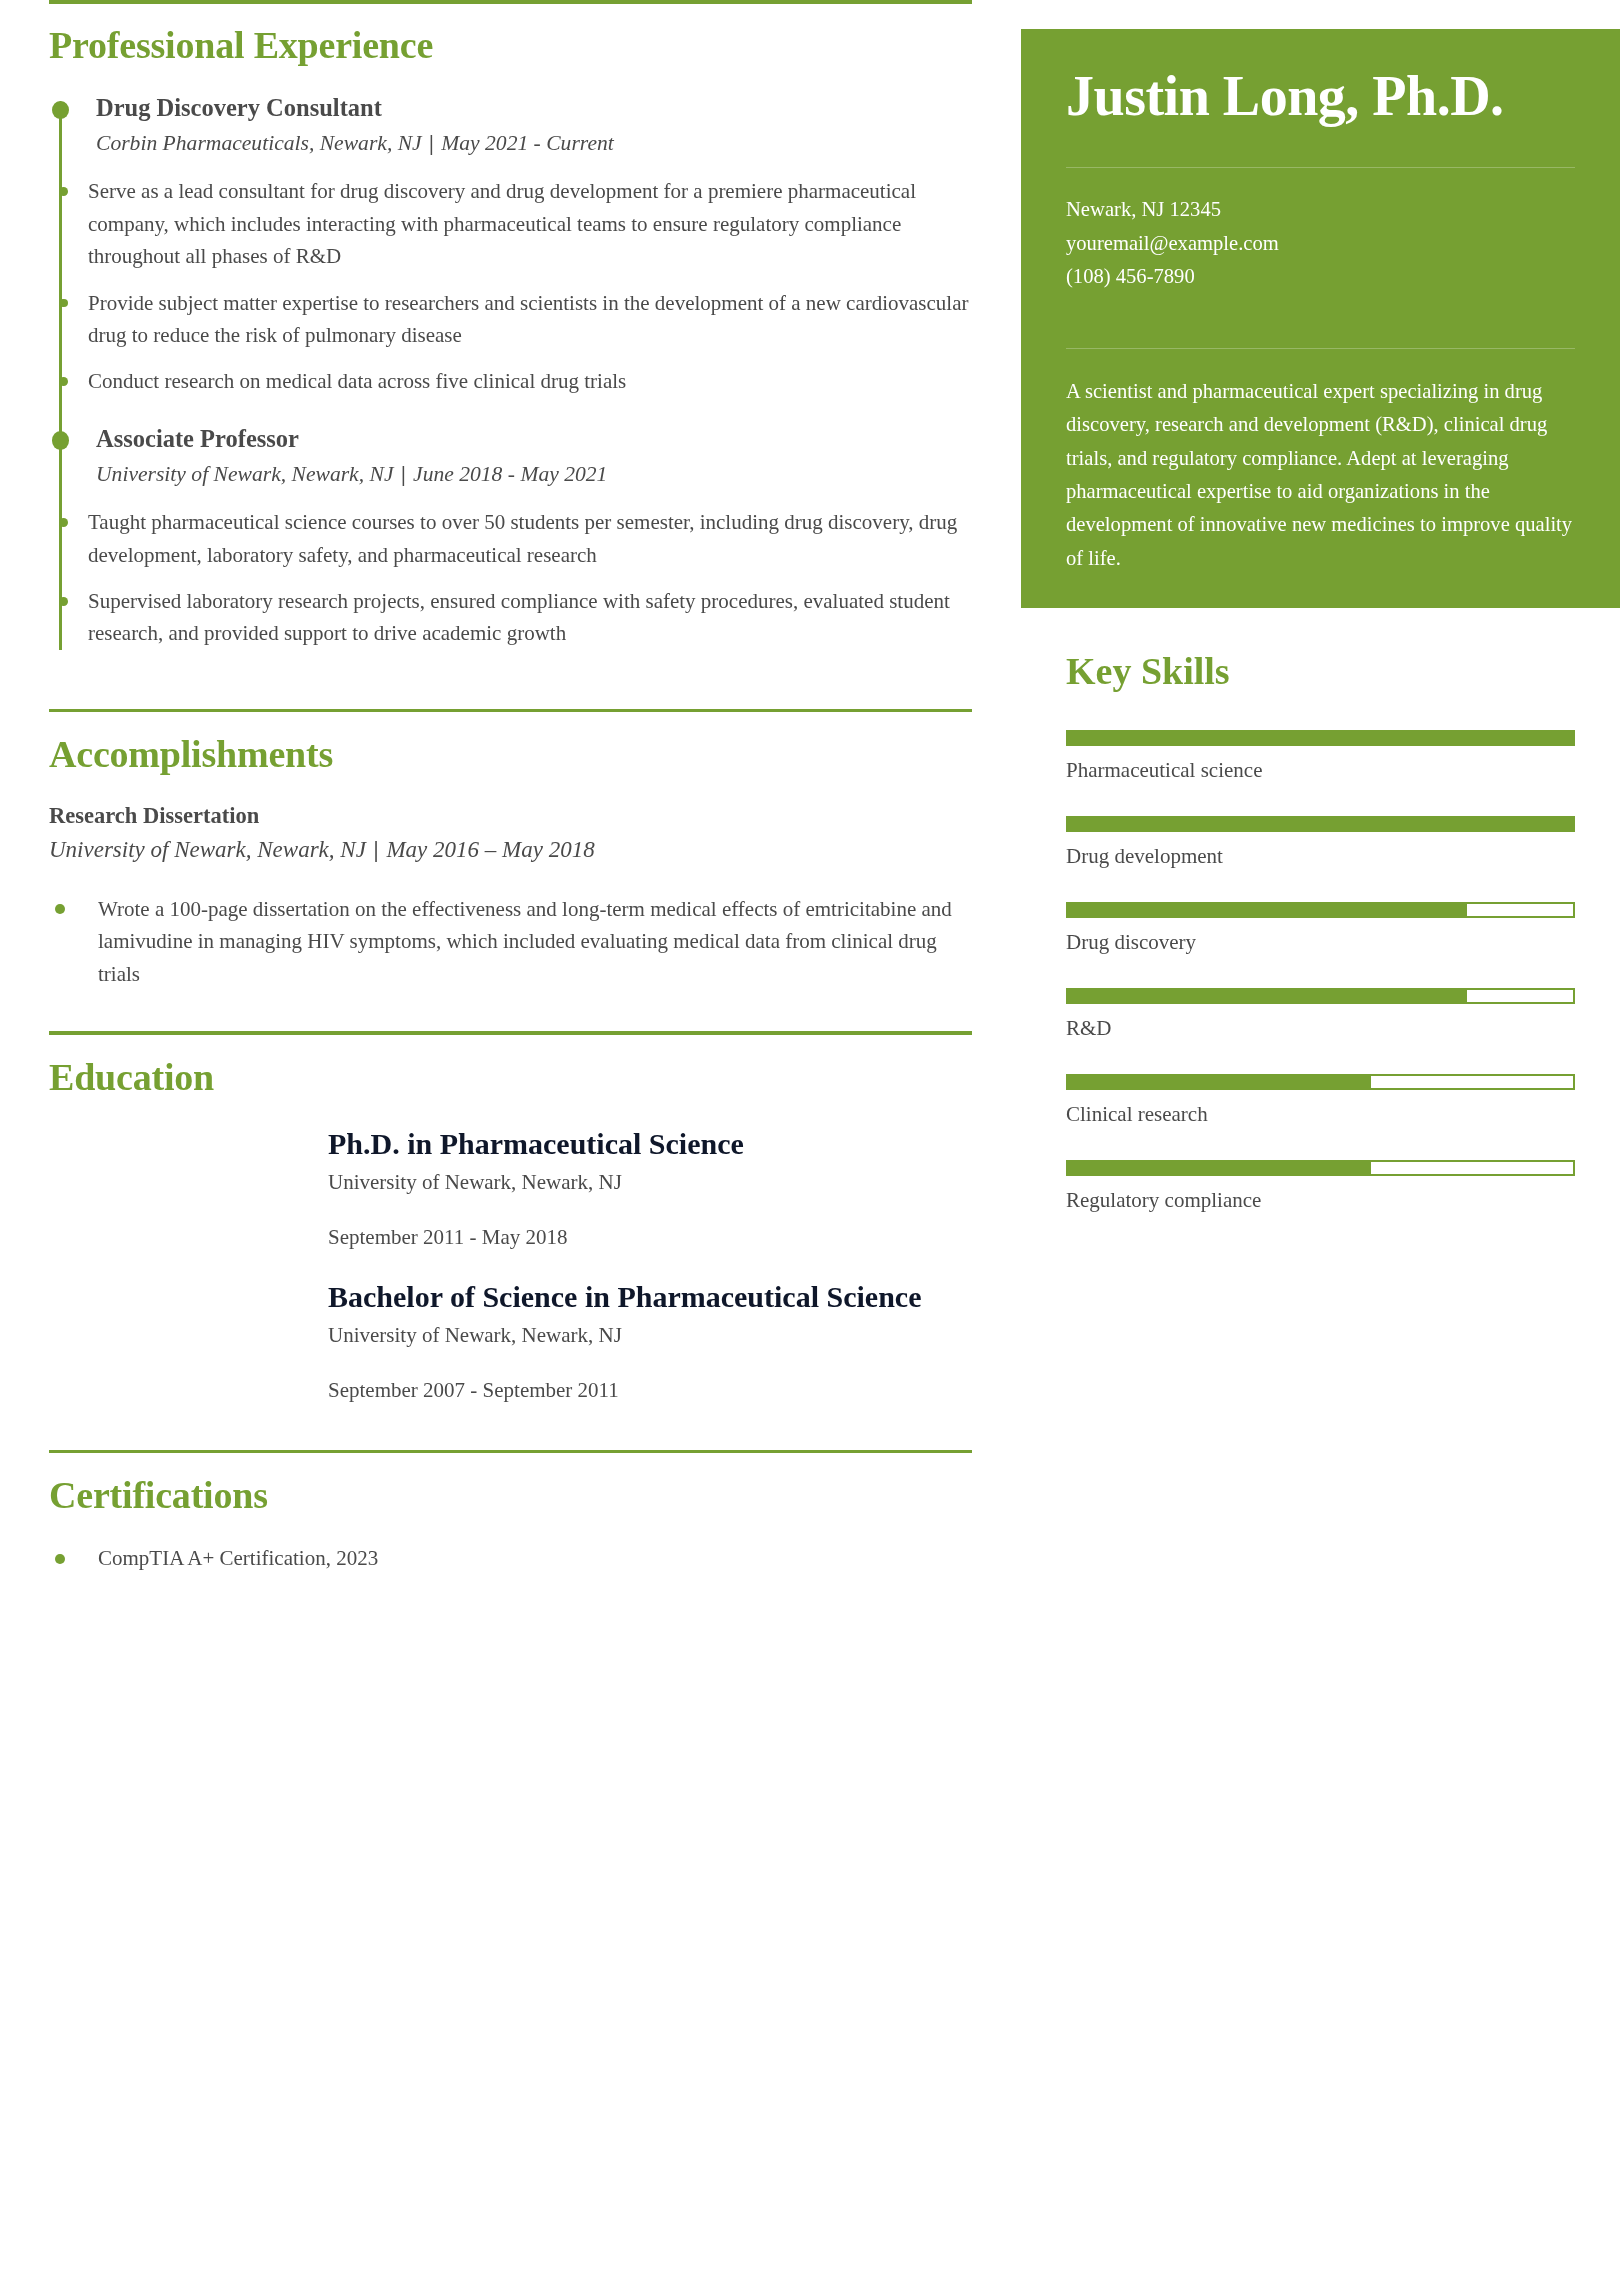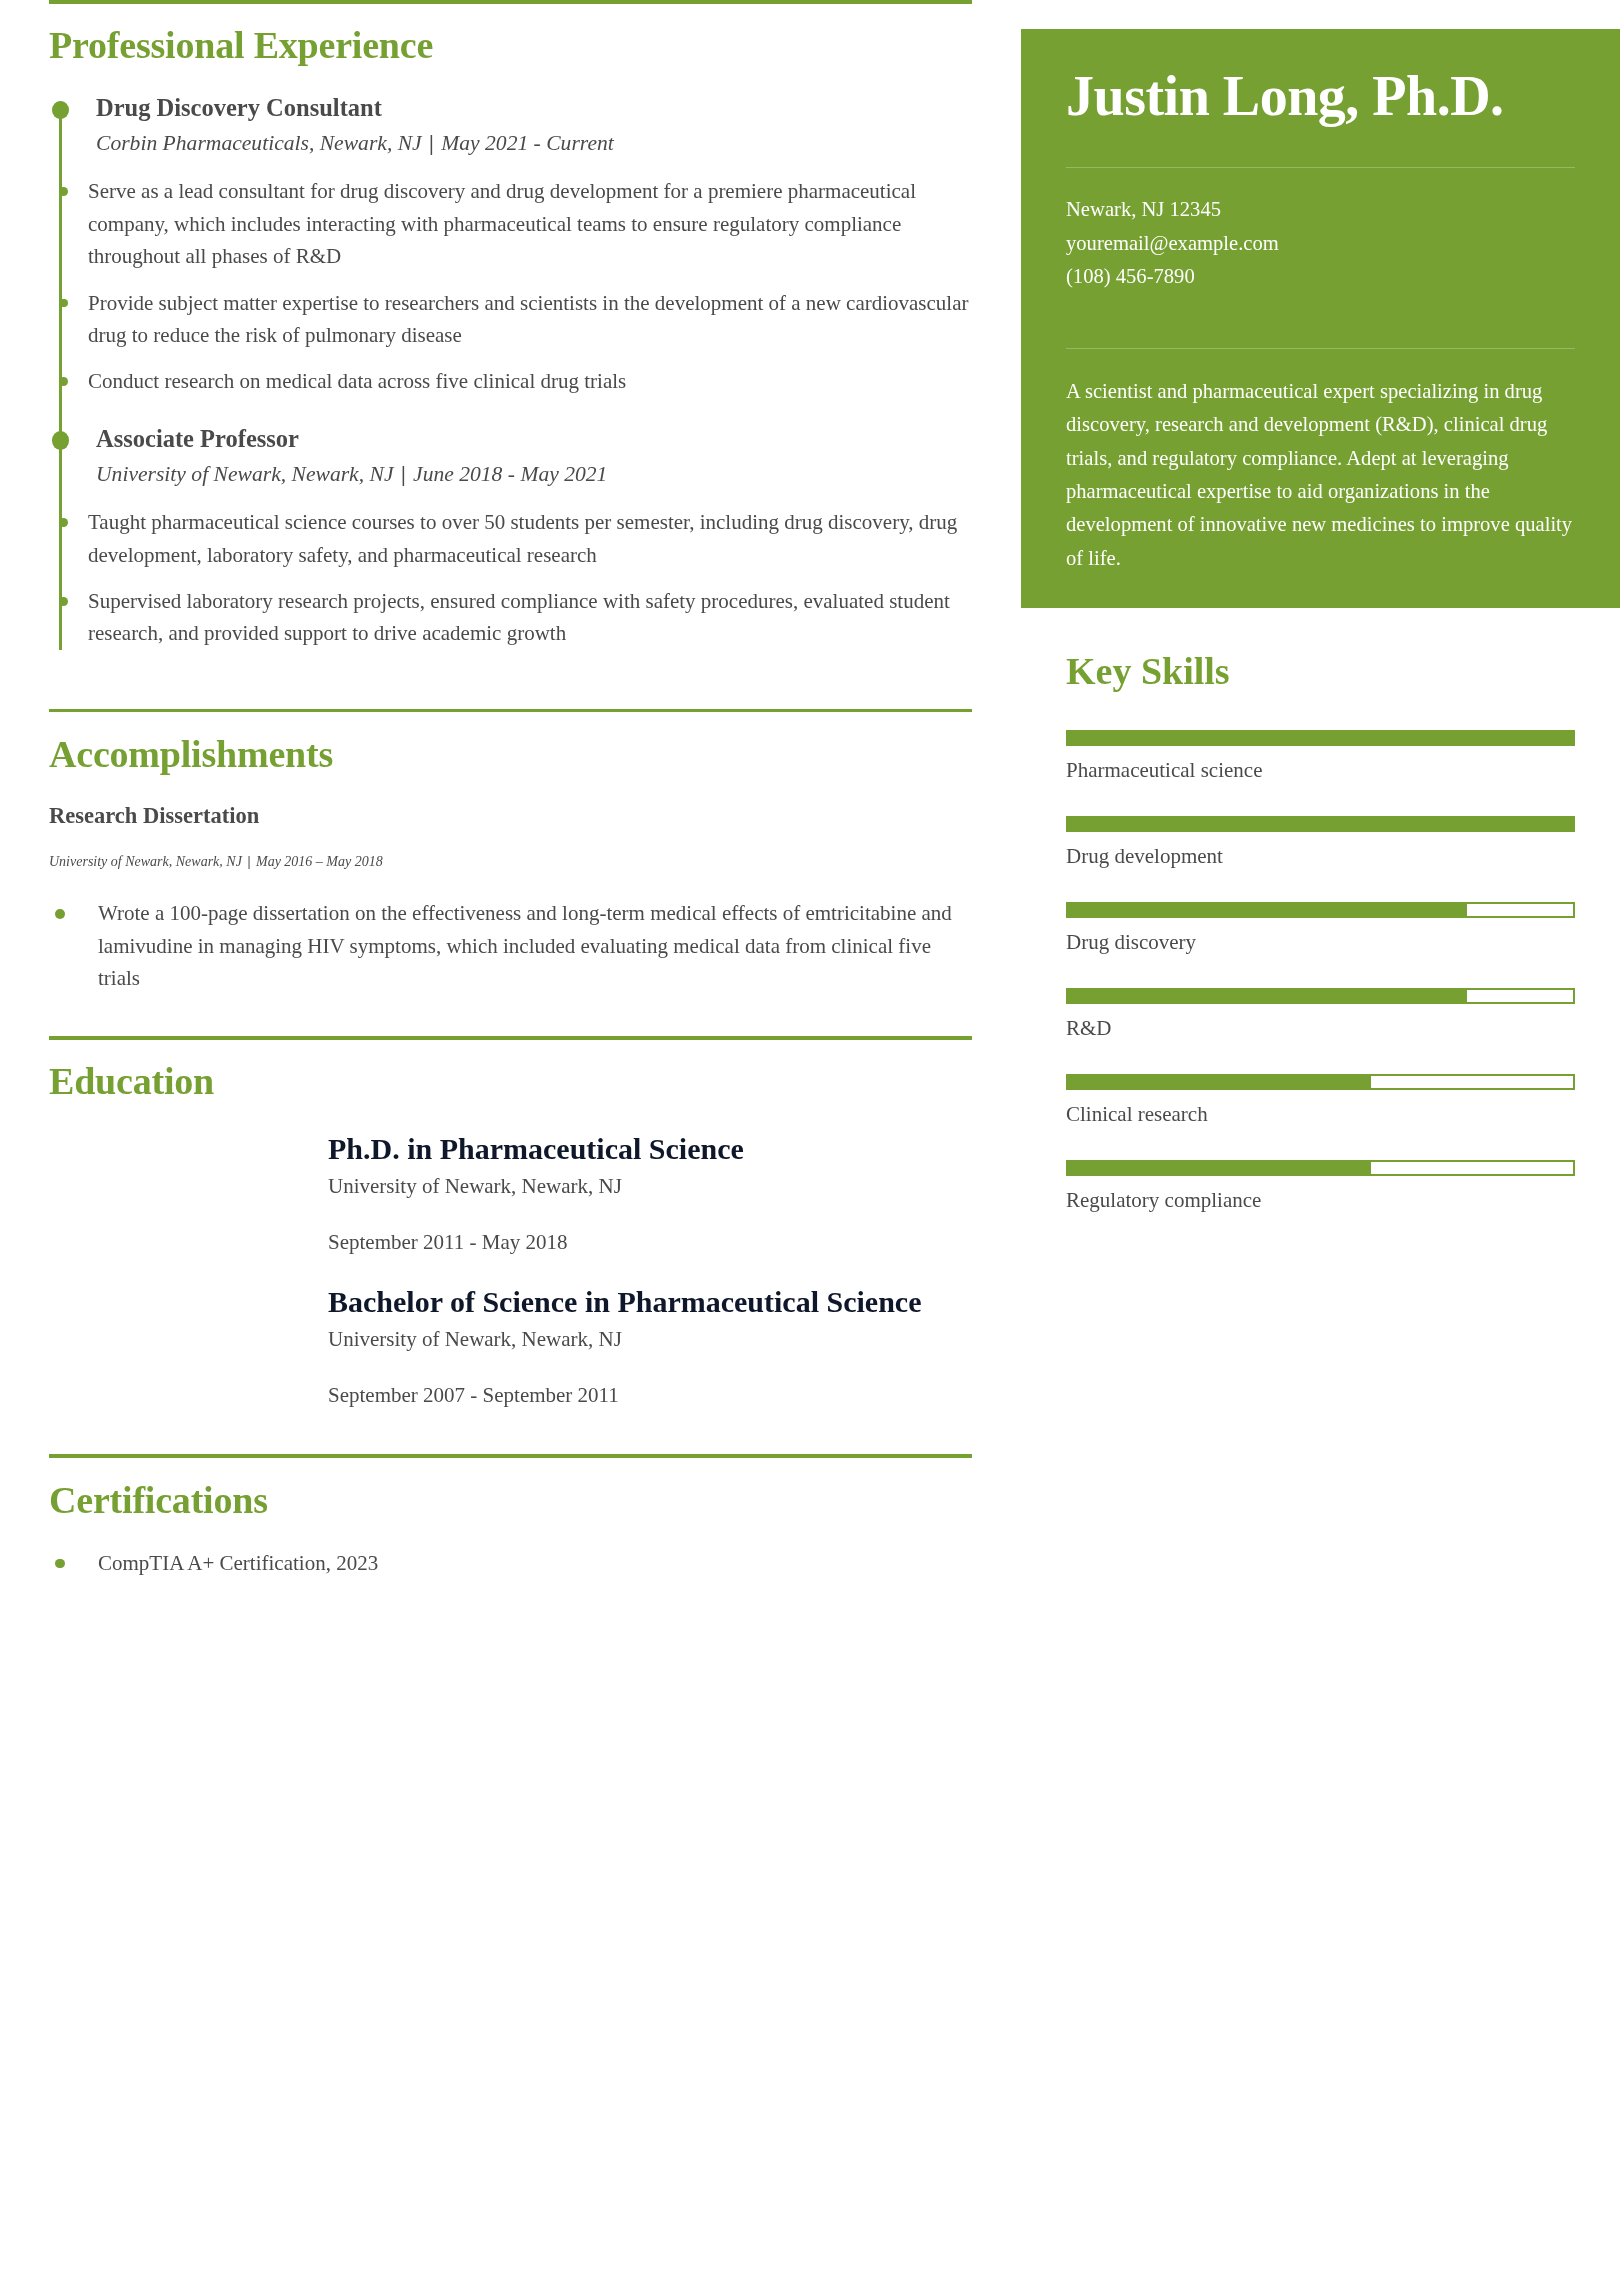--- a/index.html
+++ b/index.html
@@ -133,25 +133,25 @@
   .job-bullets { margin-left: 47px; }
 
   
   .accomp-title {
     font-size: 22.5px;
     font-weight: bold;
     color: #4a4a4a;
     line-height: 1.3;
   }
   .accomp-meta {
-    font-size: 14px;
+    font-size: 23px;
     font-style: italic;
     color: #4a4a4a;
     line-height: 1.5;
-    margin-top: 20px;
+    margin-top: 2px;
   }
   .accomp-meta .sep {
     font-style: normal;
     font-weight: bold;
     padding: 0 2px;
   }
   ul.plain-bullets {
     list-style: none;
     margin: 25.5px 0 0 0;
     padding: 0;
@@ -316,21 +316,21 @@
       <div class="section-title">Accomplishments</div>
 
       <div class="accomp-title">Research Dissertation</div>
       <div class="accomp-meta">
         <span>University of Newark, Newark, NJ</span>
         <span class="sep">|</span>
         <span>May 2016 – May 2018</span>
       </div>
 
       <ul class="plain-bullets">
-        <li>Wrote a 100-page dissertation on the effectiveness and long-term medical effects of emtricitabine and lamivudine in managing HIV symptoms, which included evaluating medical data from clinical five trials</li>
+        <li>Wrote a 100-page dissertation on the effectiveness and long-term medical effects of emtricitabine and lamivudine in managing HIV symptoms, which included evaluating medical data from clinical drug trials</li>
       </ul>
     </div>
 
     <div class="sp-28"></div>
 
     <div class="section">
       <div class="section-rule"></div>
       <div class="section-title">Education</div>
 
       <div class="edu-list">

